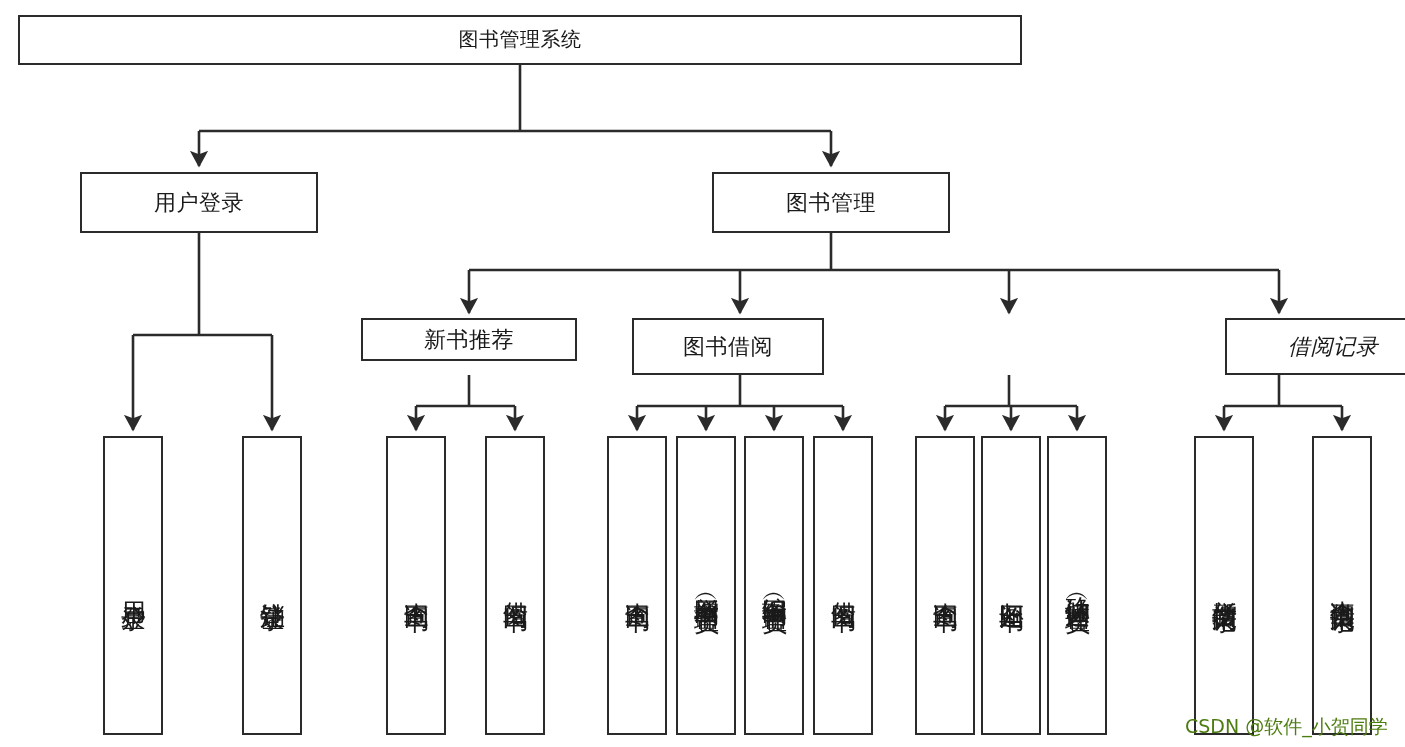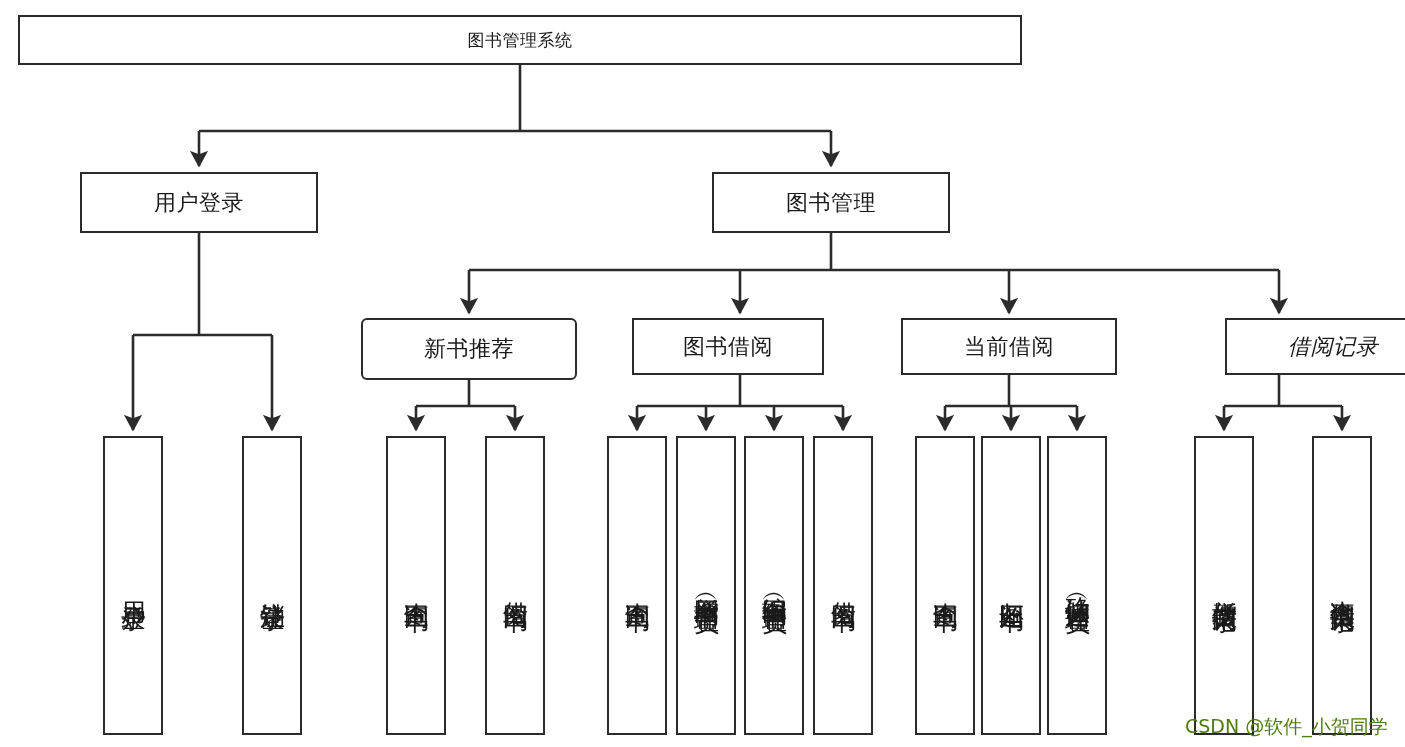--- a/index.html
+++ b/index.html
@@ -39,21 +39,21 @@
     color: #1a1a1a;
     line-height: 1.18;
     white-space: nowrap;
     text-align: center;
   }
   .node.horiz .label {
     font-size: 22px;
     letter-spacing: 0.5px;
   }
   .node.root .label {
-    font-size: 17px;
+    font-size: 20px;
   }
   .node.vert {
     align-items: center;
     justify-content: center;
   }
   .node.vert .label {
     writing-mode: vertical-rl;
     text-orientation: upright;
     font-size: 25px;
     line-height: 1.12;
@@ -130,28 +130,25 @@
     <span class="label">图书管理系统</span>
   </div>
 
   <div class="node horiz" style="left:80px; top:172px; width:238px; height:61px;">
     <span class="label">用户登录</span>
   </div>
   <div class="node horiz" style="left:712px; top:172px; width:238px; height:61px;">
     <span class="label">图书管理</span>
   </div>
 
-  <div class="node horiz" style="left:361px; top:318px; width:216px; height:62px;border-radius:6px;">
+  <div class="node horiz" style="left:361px; top:318px; width:216px; height:43px;">
     <span class="label">新书推荐</span>
   </div>
   <div class="node horiz" style="left:632px; top:318px; width:192px; height:57px;">
     <span class="label">图书借阅</span>
-  </div>
-  <div class="node horiz" style="left:901px; top:318px; width:216px; height:57px;">
-    <span class="label">当前借阅</span>
   </div>
   <div class="node horiz" style="left:1225px; top:318px; width:216px; height:57px;font-style:italic;">
     <span class="label">借阅记录</span>
   </div>
 
   <div class="node vert" style="left:103px; top:436px; width:60px; height:299px;">
     <span class="label">用户登录</span>
   </div>
   <div class="node vert" style="left:242px; top:436px; width:60px; height:299px;">
     <span class="label">注销登录</span>

